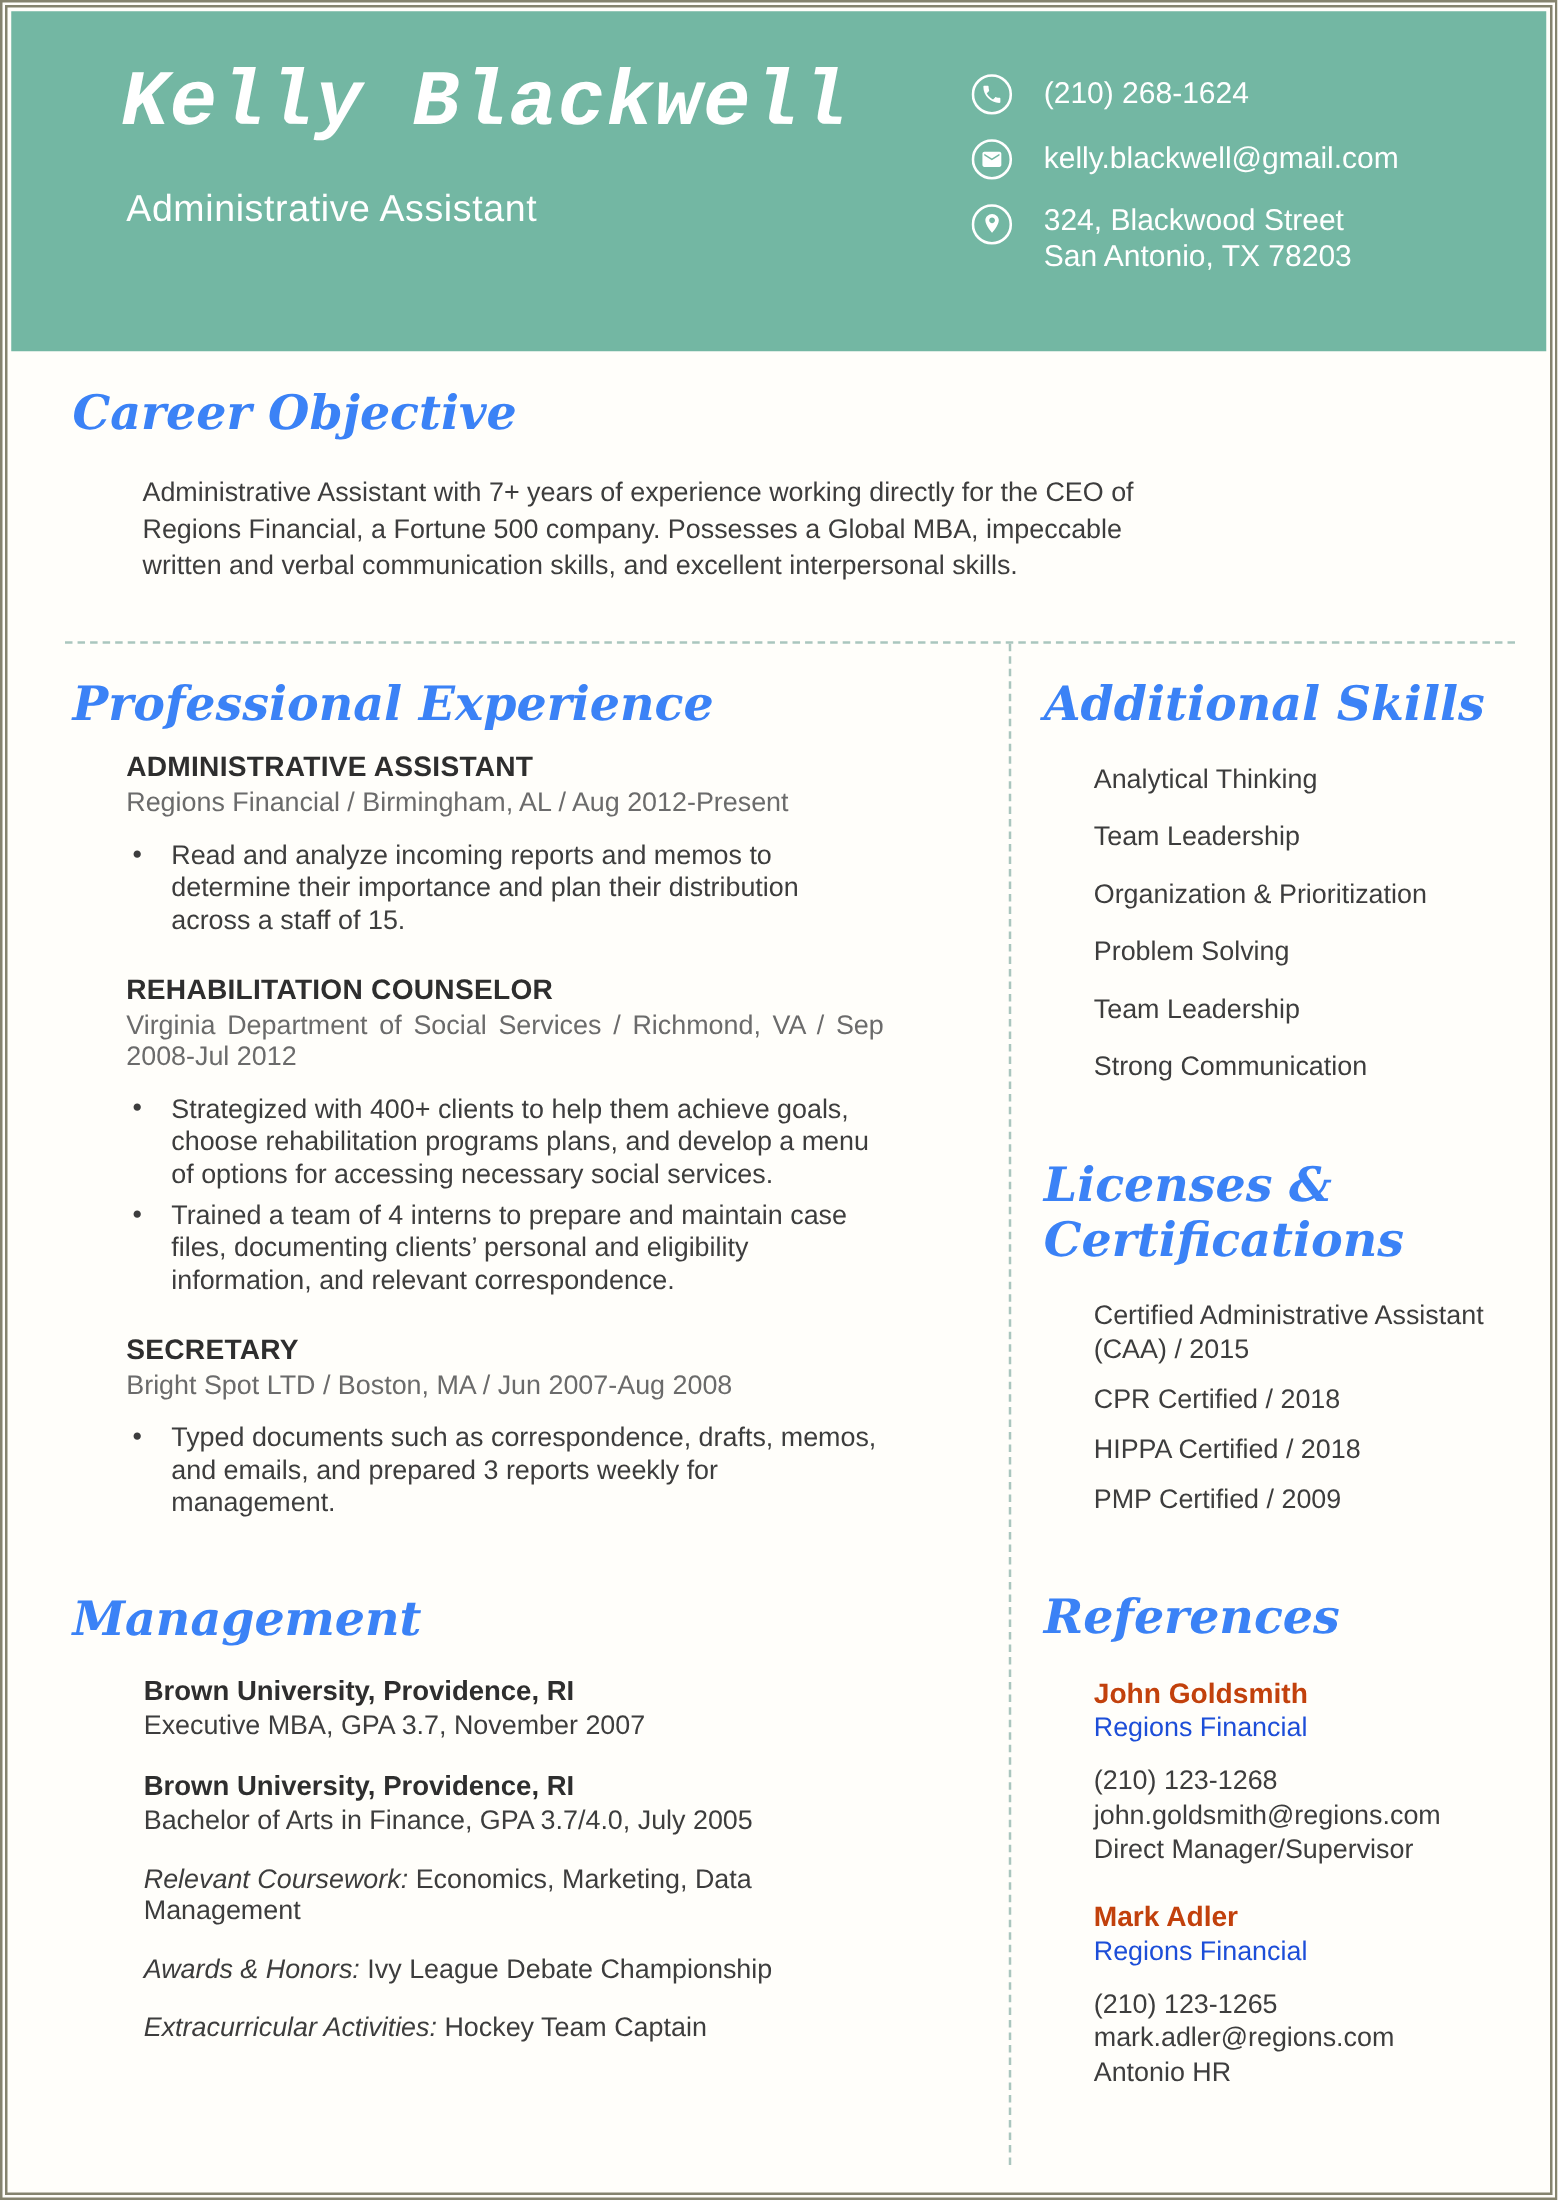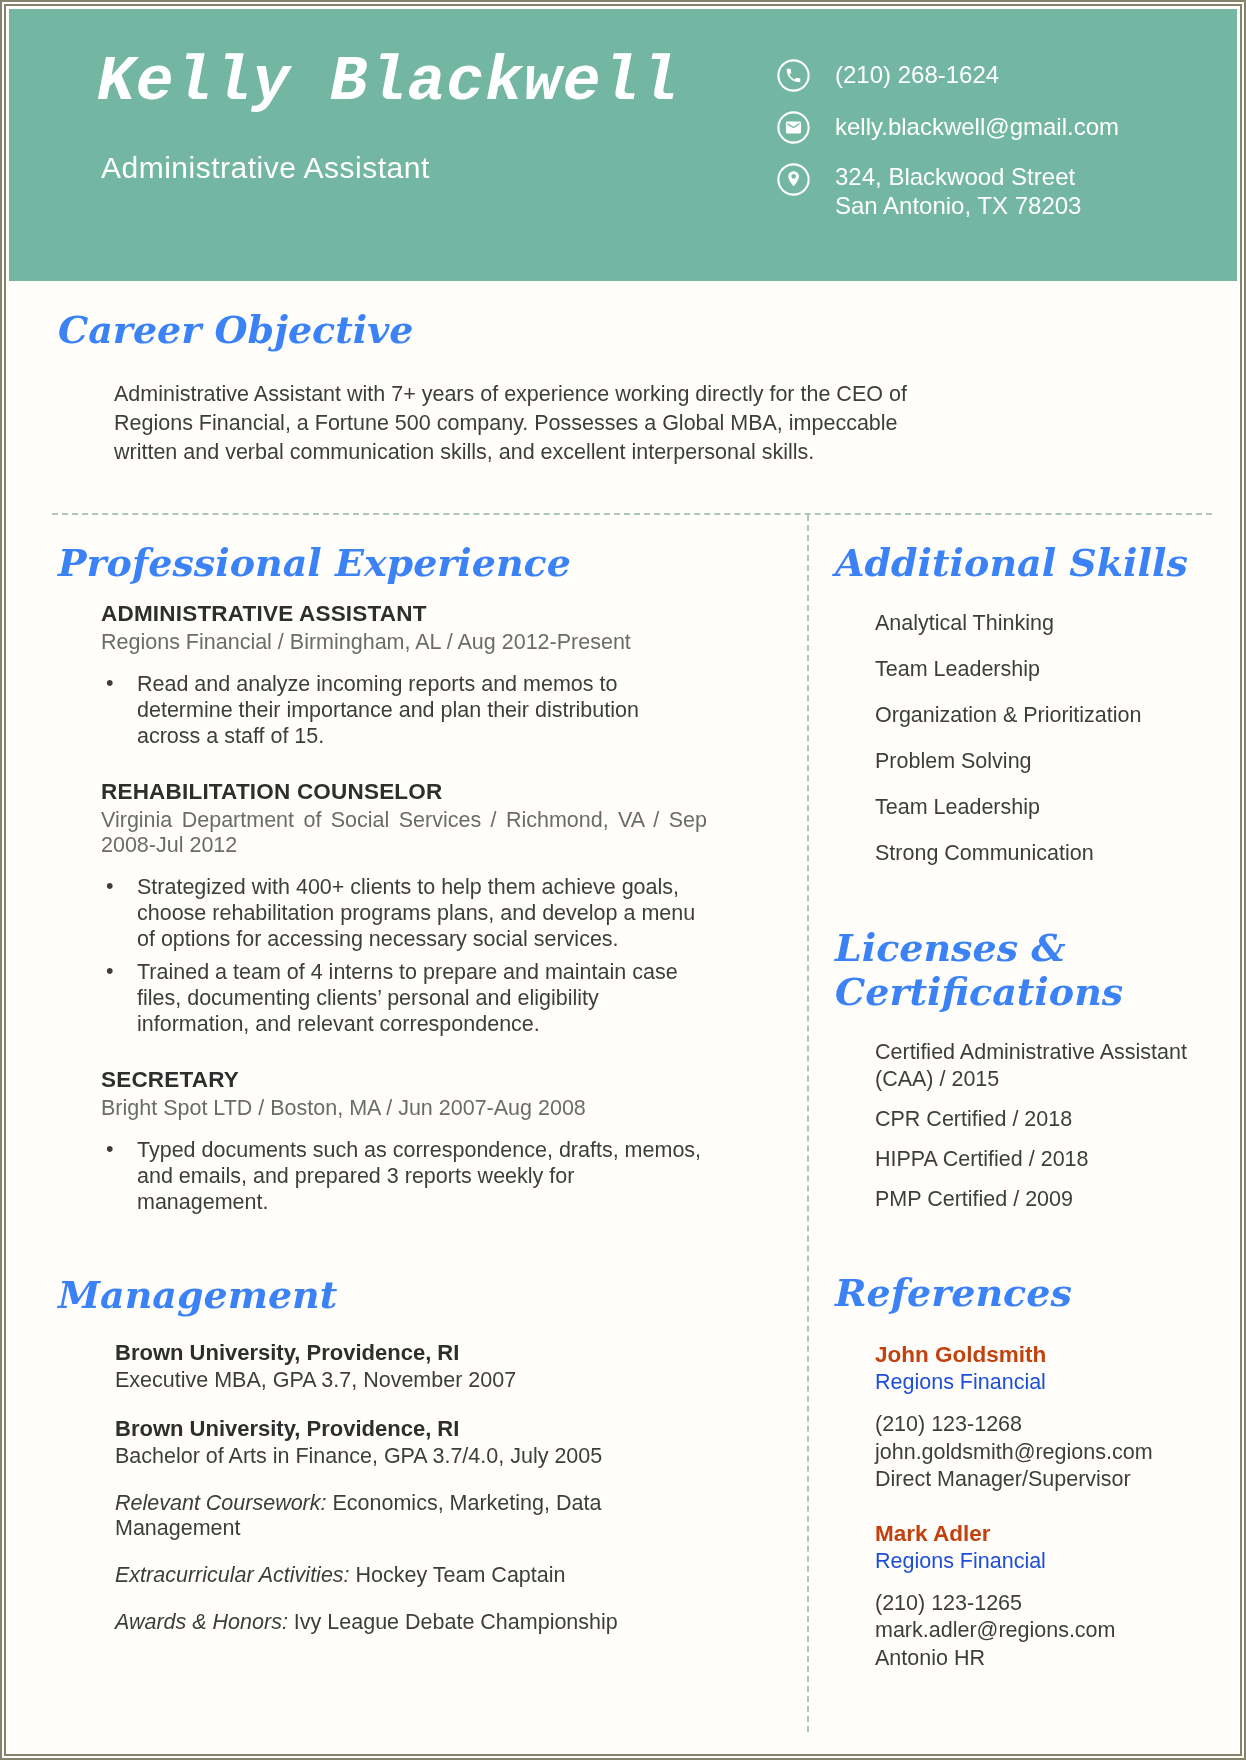--- a/index.html
+++ b/index.html
@@ -192,26 +192,26 @@
         <div class="school">
           <div class="school-name">Brown University, Providence, RI</div>
           <div class="school-degree">Bachelor of Arts in Finance, GPA 3.7/4.0, July 2005</div>
         </div>
 
         <div class="extra">
           <span class="extra-label">Relevant Coursework:</span>
           <span>Economics, Marketing, Data Management</span>
         </div>
         <div class="extra">
+          <span class="extra-label">Awards &amp; Honors:</span>
+          <span>Ivy League Debate Championship</span>
+        </div>
+        <div class="extra">
           <span class="extra-label">Extracurricular Activities:</span>
           <span>Hockey Team Captain</span>
-        </div>
-        <div class="extra">
-          <span class="extra-label">Awards &amp; Honors:</span>
-          <span>Ivy League Debate Championship</span>
         </div>
       </div>
     </div>
 
     <div class="col-right">
 
       <div>
         <h2 class="script-heading">Additional Skills</h2>
         <div class="skills-list">
           <div class="skill-item">Analytical Thinking</div>

